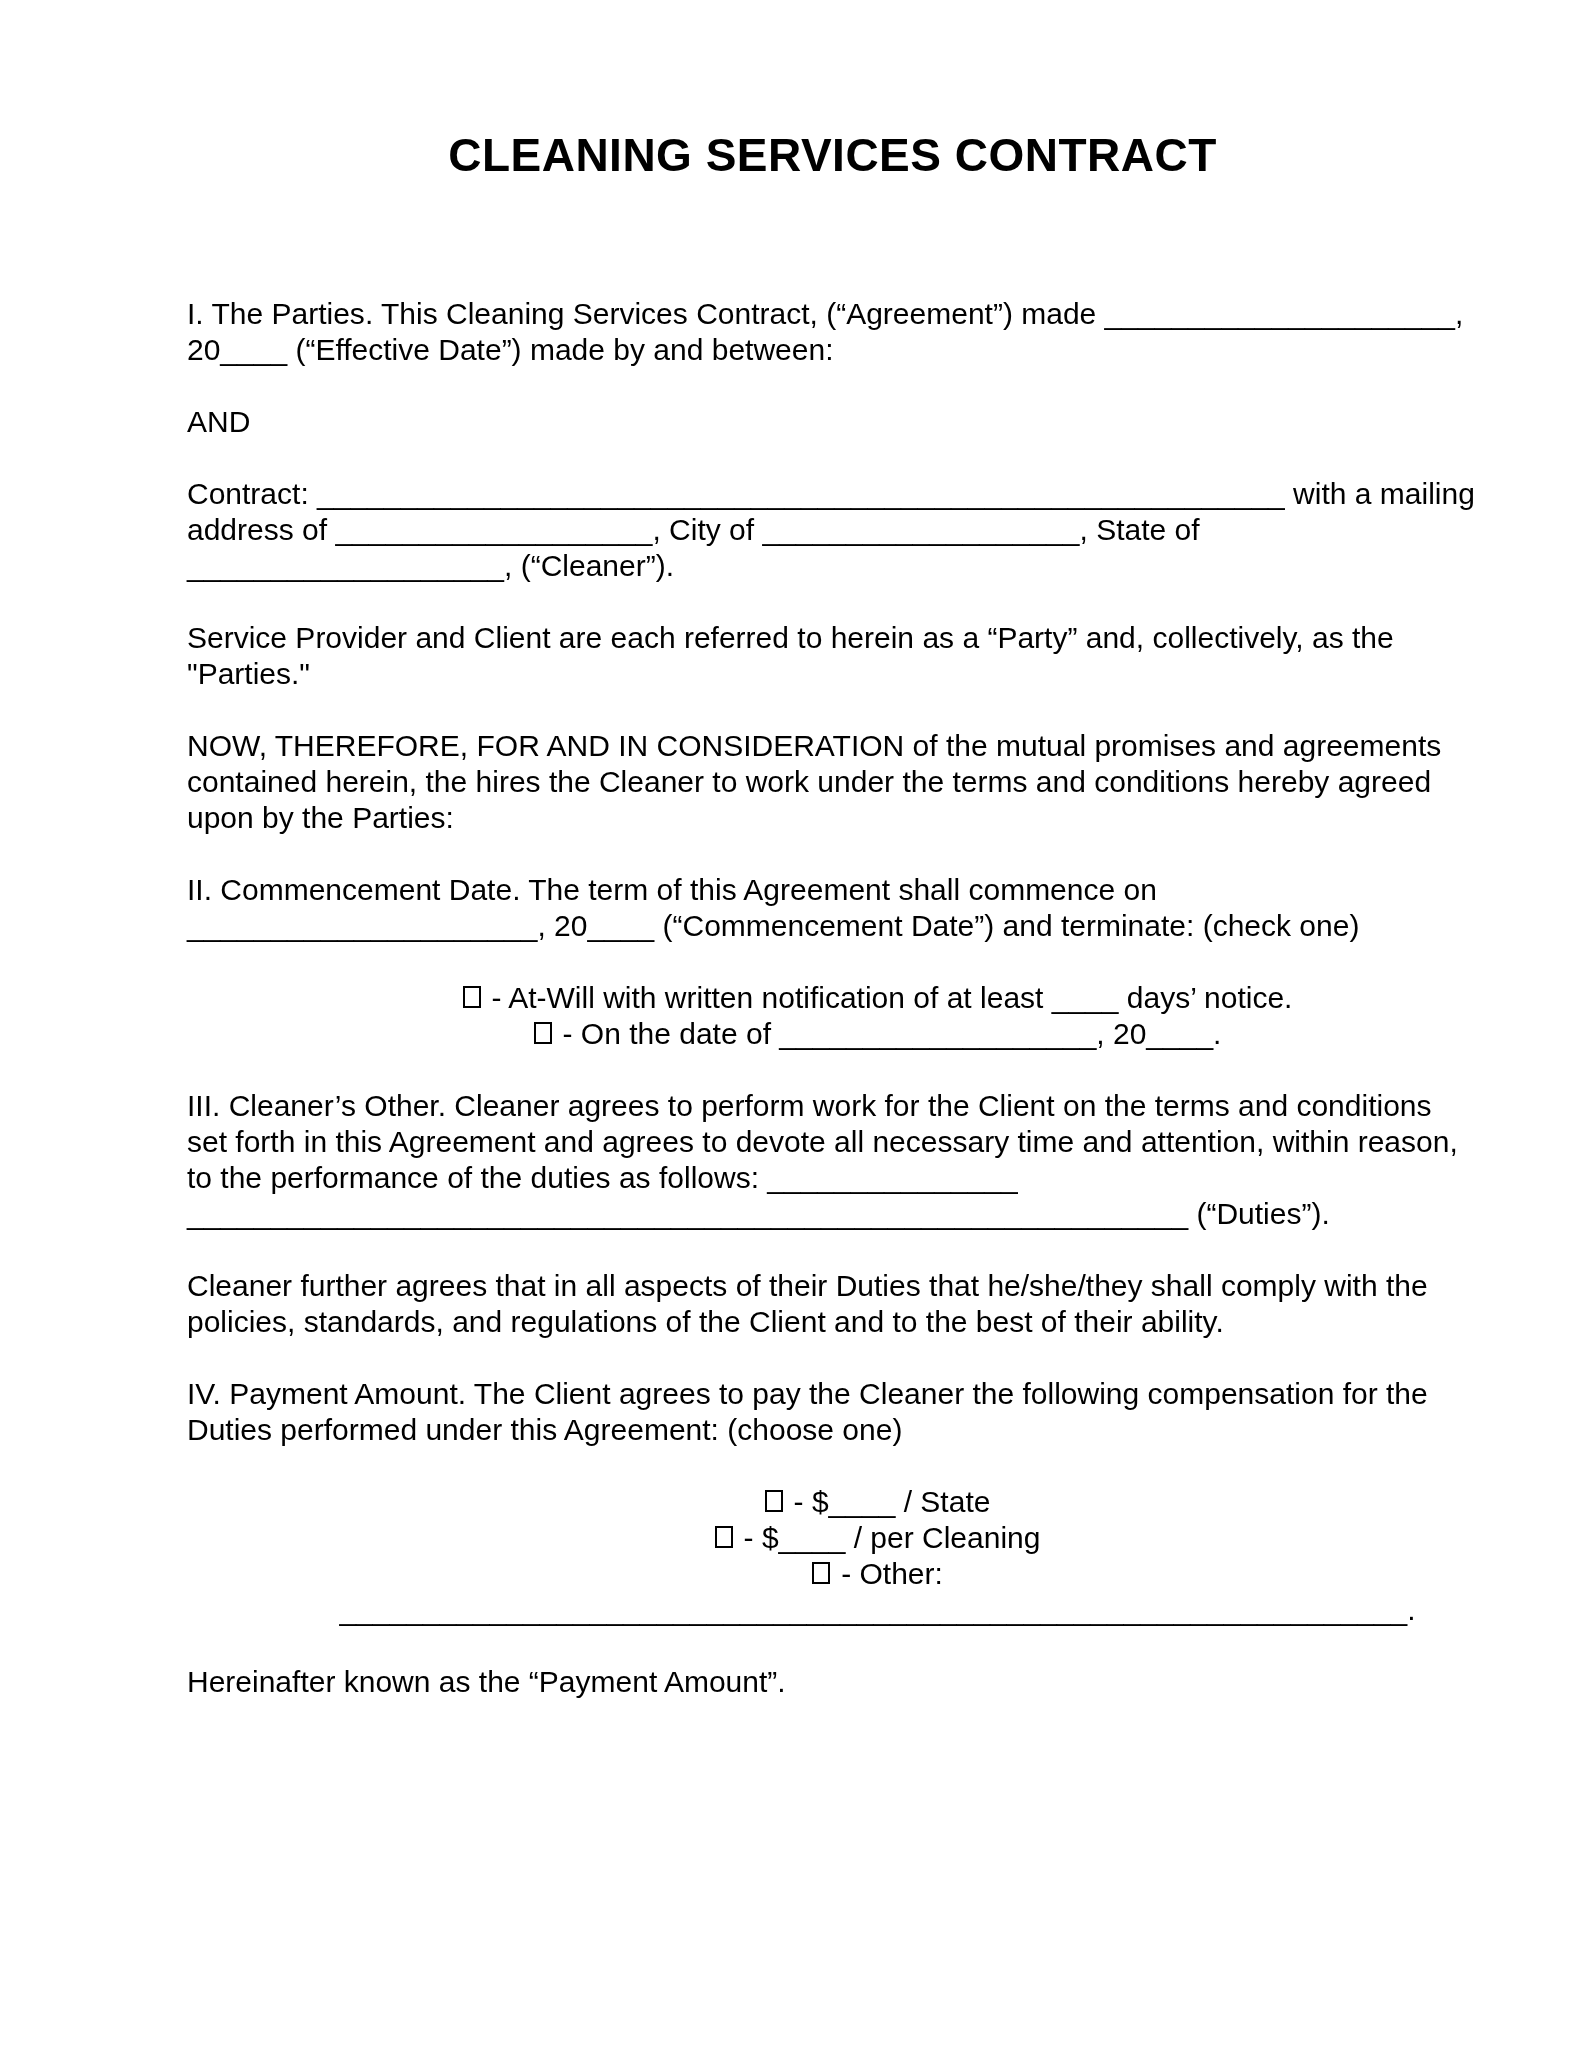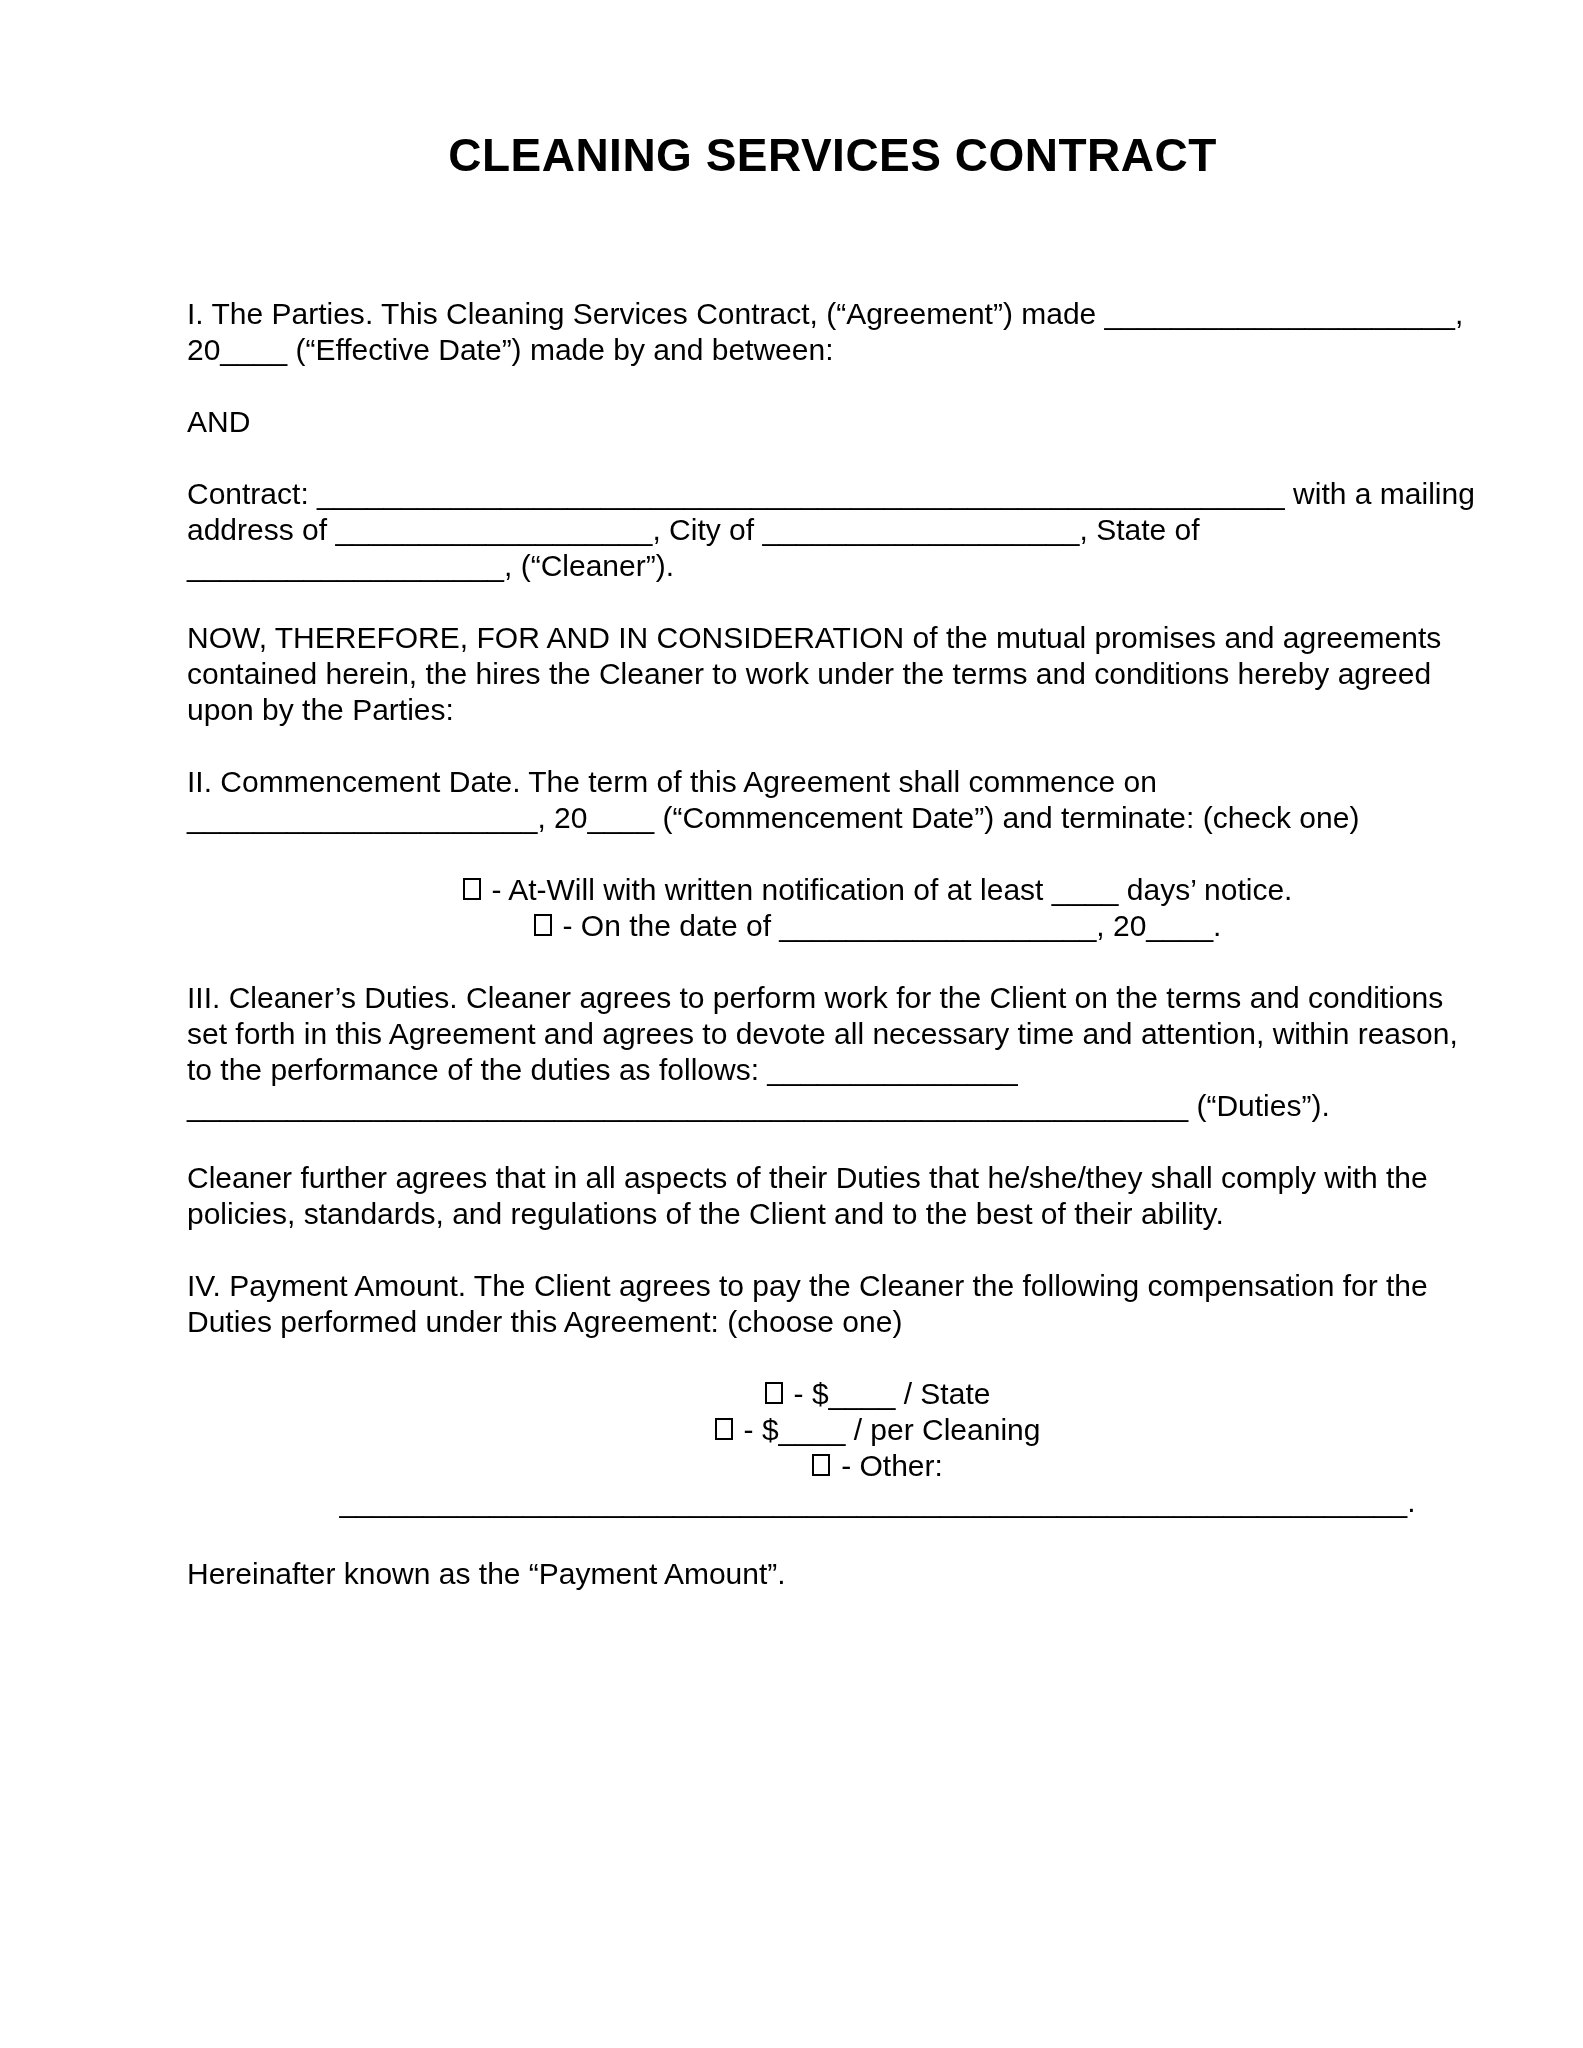--- a/index.html
+++ b/index.html
@@ -57,31 +57,32 @@
 
   <h1 class="doc-title">CLEANING SERVICES CONTRACT</h1>
 
   <p class="para"><b>I. The Parties</b><span>. This Cleaning Services Contract, (“Agreement”) made _____________________, 20____ (“Effective Date”) made by and between:</span></p>
 
 
   <p class="para">AND</p>
 
   <p class="para"><b>Contract</b><span>: __________________________________________________________ with a mailing address of ___________________, City of ___________________, State of ___________________, (“Cleaner”).</span></p>
 
+  <p class="para">Service Provider and Client are each referred to herein as a “Party” and, collectively, as the "Parties."</p>
 
   <p class="para">NOW, THEREFORE, FOR AND IN CONSIDERATION of the mutual promises and agreements contained herein, the hires the Cleaner to work under the terms and conditions hereby agreed upon by the Parties:</p>
 
   <p class="para"><b>II. Commencement Date</b><span>. The term of this Agreement shall commence on _____________________, 20____ (“Commencement Date”) and terminate: (check one)</span></p>
 
   <div class="options">
     <div class="option"><span class="checkbox"></span><span>- At-Will with written notification of at least ____ days’ notice.</span></div>
     <div class="option"><span class="checkbox"></span><span>- On the date of ___________________, 20____.</span></div>
   </div>
 
-  <p class="para"><b>III. Cleaner’s Duties</b><span>. Cleaner agrees to perform work for the Client on the terms and conditions set forth in this Agreement and agrees to devote all necessary time and attention, within reason, to the performance of the duties as follows: _______________ ____________________________________________________________ (“Duties”).</span></p>
+  <p class="para"><b>III. Cleaner’s Other</b><span>. Cleaner agrees to perform work for the Client on the terms and conditions set forth in this Agreement and agrees to devote all necessary time and attention, within reason, to the performance of the duties as follows: _______________ ____________________________________________________________ (“Duties”).</span></p>
 
   <p class="para">Cleaner further agrees that in all aspects of their Duties that he/she/they shall comply with the policies, standards, and regulations of the Client and to the best of their ability.</p>
 
   <p class="para"><b>IV. Payment Amount</b><span>. The Client agrees to pay the Cleaner the following compensation for the Duties performed under this Agreement: (</span><b>choose one</b><span>)</span></p>
 
   <div class="options">
     <div class="option"><span class="checkbox"></span><span>- $____ / State</span></div>
     <div class="option"><span class="checkbox"></span><span>- $____ / per Cleaning</span></div>
     <div class="option"><span class="checkbox"></span><span>- Other: ________________________________________________________________.</span></div>
   </div>

